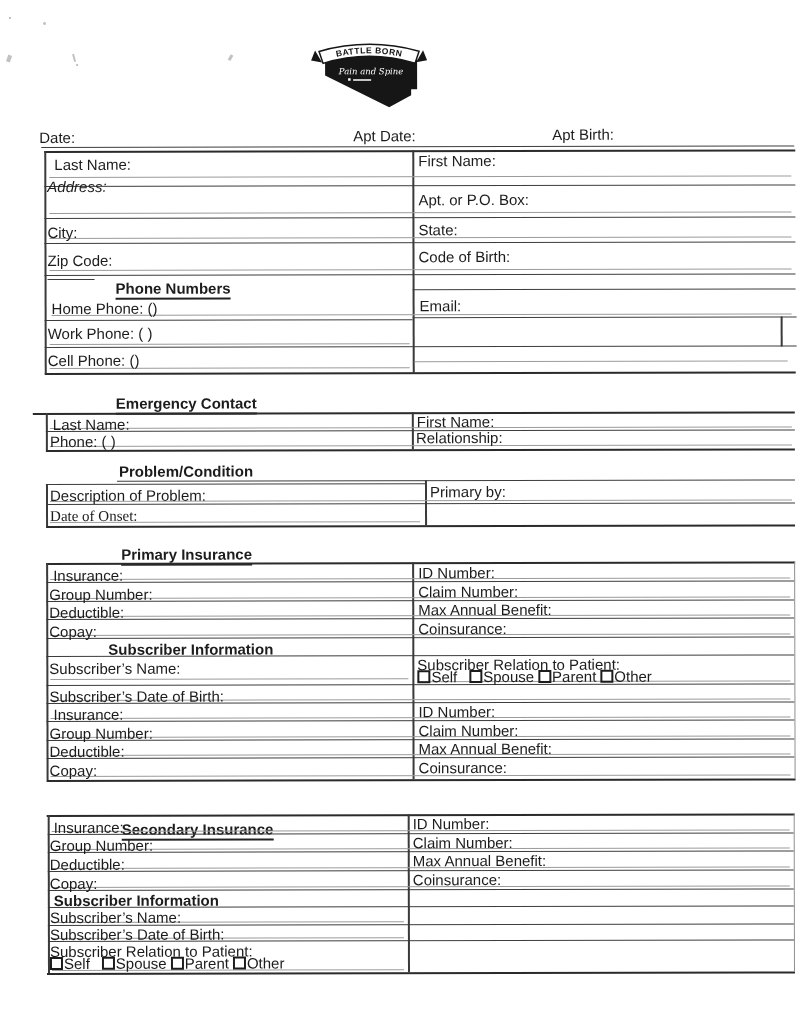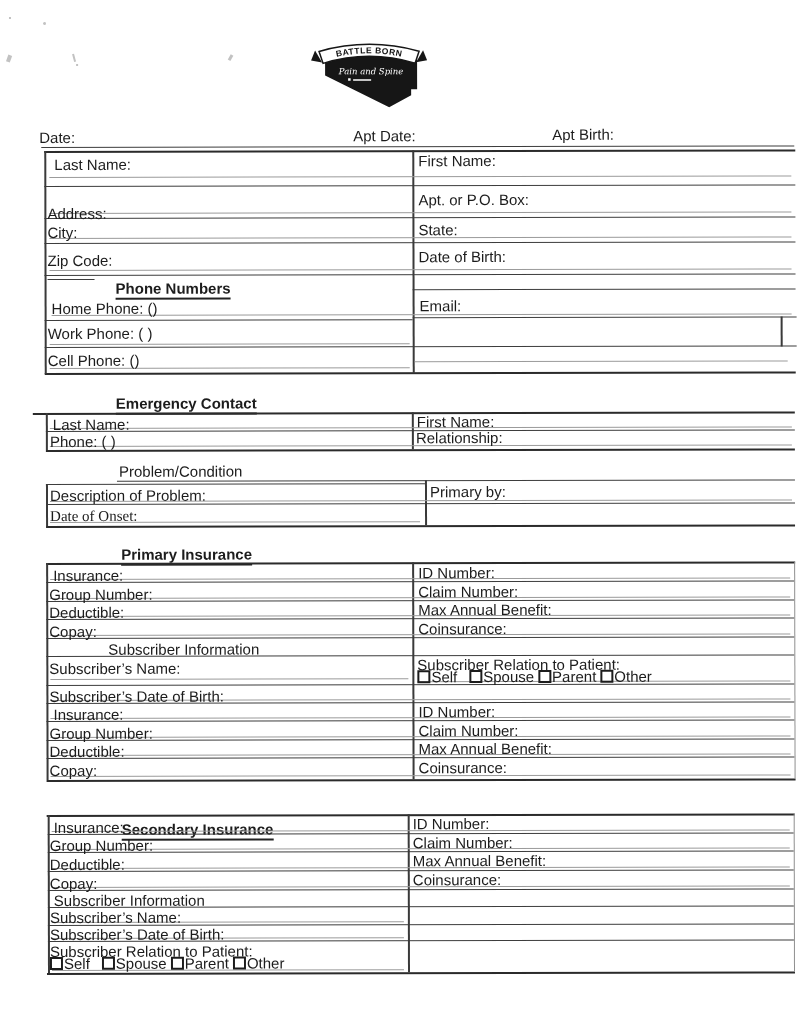--- a/index.html
+++ b/index.html
@@ -1,20 +1,20 @@
 <!DOCTYPE html>
 <html><head>
 <meta charset="utf-8">
 <style>
   html,body{margin:0;padding:0;background:#ffffff;}
   #sheet{position:relative;width:800px;height:1035px;background:#ffffff;overflow:hidden;
          font-family:"Liberation Sans","DejaVu Sans",sans-serif;color:#1c1c1c;
          transform:rotate(-0.12deg);transform-origin:40px 500px;}
   .lbl{position:absolute;font-size:15px;line-height:17px;white-space:nowrap;color:#1c1c1c;}
-  .b{font-weight:normal;}
+  .b{font-weight:bold;}
   .hdr{font-weight:bold;border-bottom:2px solid #222;padding-bottom:1px;}
   .hl{position:absolute;height:1px;background:#3d3d3d;}
   .hlt{position:absolute;height:2px;background:#2b2b2b;}
   .hll{position:absolute;height:1px;background:#9b9b9b;}
   .vl{position:absolute;width:2px;background:#3a3a3a;}
   .vlf{position:absolute;width:1px;background:#8f8f8f;}
   .cb{display:inline-block;width:9px;height:9px;border:2px solid #1c1c1c;margin-right:1px;vertical-align:-1px;}
   .opt{margin-right:4px;}
   .opt.gap{margin-right:12px;}
   .speck{position:absolute;background:#8f8f8f;opacity:.55;}
@@ -69,26 +69,26 @@
   <div class="hll" style="left:50px;top:213px;width:742px;"></div>
   <div class="hll" style="left:50px;top:238px;width:742px;"></div>
   <div class="hll" style="left:50px;top:270px;width:742px;"></div>
   <div class="hll" style="left:52px;top:315px;width:740px;"></div>
   <div class="hll" style="left:50px;top:344px;width:360px;"></div>
   <div class="hll" style="left:415px;top:362px;width:373px;"></div>
   <div class="hll" style="left:50px;top:368px;width:360px;"></div>
 
   <div class="lbl" style="left:55px;top:156px;">Last Name:</div>
   <div class="lbl" style="left:419px;top:153px;">First Name:</div>
-  <div class="lbl" style="left:48px;top:205px;">Address:</div>
+  <div class="lbl" style="left:48px;top:178px;font-style:italic;">Address:</div>
   <div class="lbl" style="left:419px;top:192px;">Apt. or P.O. Box:</div>
   <div class="lbl" style="left:48px;top:224px;">City:</div>
   <div class="lbl" style="left:419px;top:222px;">State:</div>
   <div class="lbl" style="left:48px;top:252px;">Zip Code:</div>
-  <div class="lbl" style="left:419px;top:249px;">Date of Birth:</div>
+  <div class="lbl" style="left:419px;top:249px;">Code of Birth:</div>
   <div class="lbl" style="left:116px;top:280px;"><span class="hdr">Phone Numbers</span></div>
   <div class="lbl" style="left:52px;top:300px;">Home Phone: ()</div>
   <div class="lbl" style="left:420px;top:298px;">Email:</div>
   <div class="lbl" style="left:48px;top:325px;">Work Phone: ( )</div>
   <div class="lbl" style="left:48px;top:352px;">Cell Phone: ()</div>
 
   <div class="lbl" style="left:116px;top:395px;"><span class="hdr">Emergency Contact</span></div>
   <div class="hlt" style="left:33px;top:413px;width:762px;"></div>
   <div class="hl" style="left:46px;top:431px;width:749px;"></div>
   <div class="hlt" style="left:46px;top:450px;width:749px;"></div>

